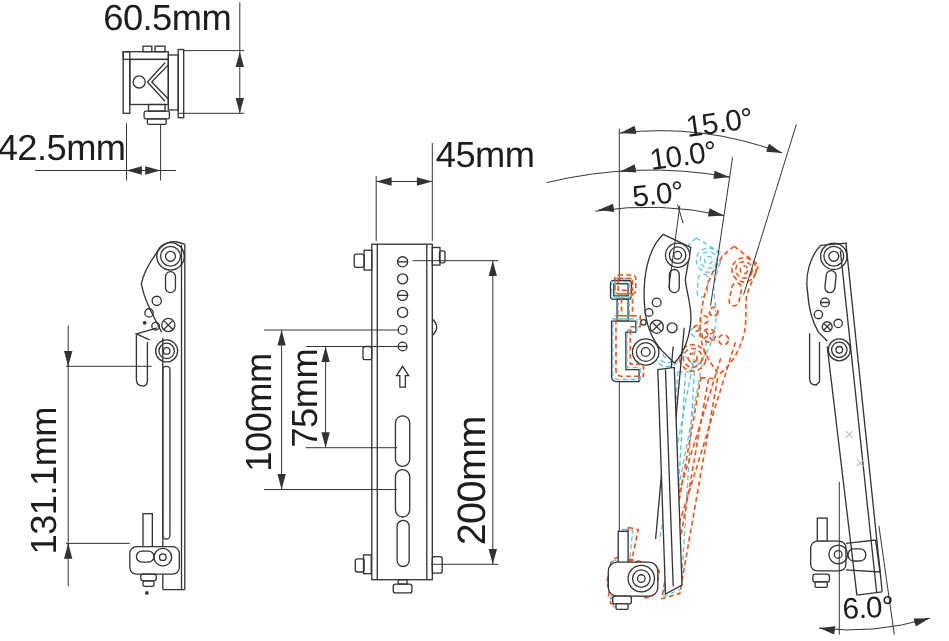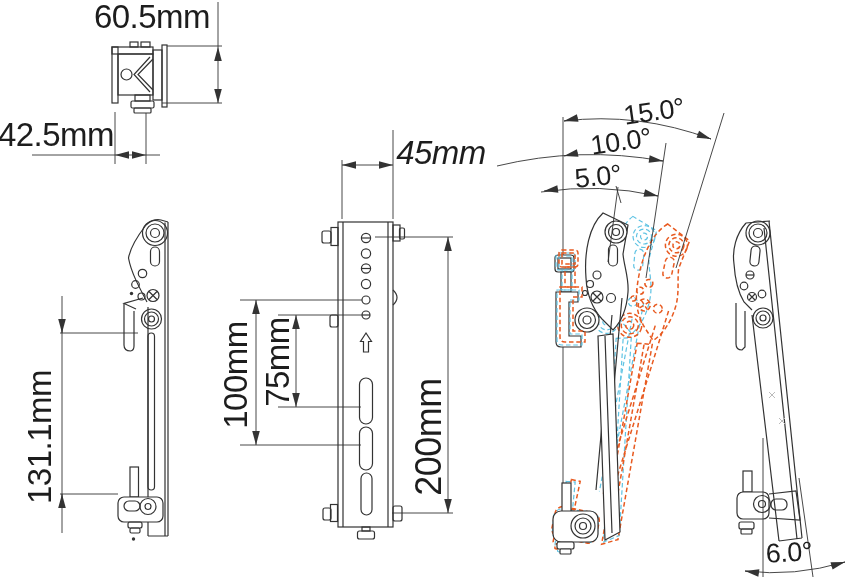--- a/index.html
+++ b/index.html
@@ -216,21 +216,21 @@
     <path class="thin" d="M 763,438 L 763,577 M 799,478 L 813,577"></path>
     <path class="thin" d="M 745,571 Q 794,577 845,562"></path>
     <path class="thin" d="M 759,573 L 745,571" marker-end="url(#ah)"></path>
     <path class="thin" d="M 831,566 L 845,562" marker-end="url(#ah)"></path>
   </g>
 </svg>
 
 <div class="lbl big" style="left:152px;top:16px;">60.5mm</div>
 <div class="lbl big" style="left:56px;top:134px;">42.5mm</div>
 <div class="lbl big r90" style="left:39px;top:437px;">131.1mm</div>
-<div class="lbl big" style="left:441px;top:152px;font-style:italic;">45mm</div>
+<div class="lbl big" style="left:441px;top:140px;">45mm</div>
 <div class="lbl big r90" style="left:235px;top:375px;">100mm</div>
 <div class="lbl big r90" style="left:277px;top:362px;">75mm</div>
 <div class="lbl big200 r90" style="left:429px;top:437px;">200mm</div>
 <div class="lbl ang" style="left:654px;top:112px;transform:translate(-50%,-50%) rotate(-8deg);">15.0°</div>
 <div class="lbl ang" style="left:621px;top:142px;transform:translate(-50%,-50%) rotate(-8deg);">10.0°</div>
 <div class="lbl ang" style="left:598px;top:177px;transform:translate(-50%,-50%) rotate(-6deg);">5.0°</div>
 <div class="lbl ang" style="left:789px;top:553px;transform:translate(-50%,-50%) rotate(-3deg);">6.0°</div>
 
 </div>
 

